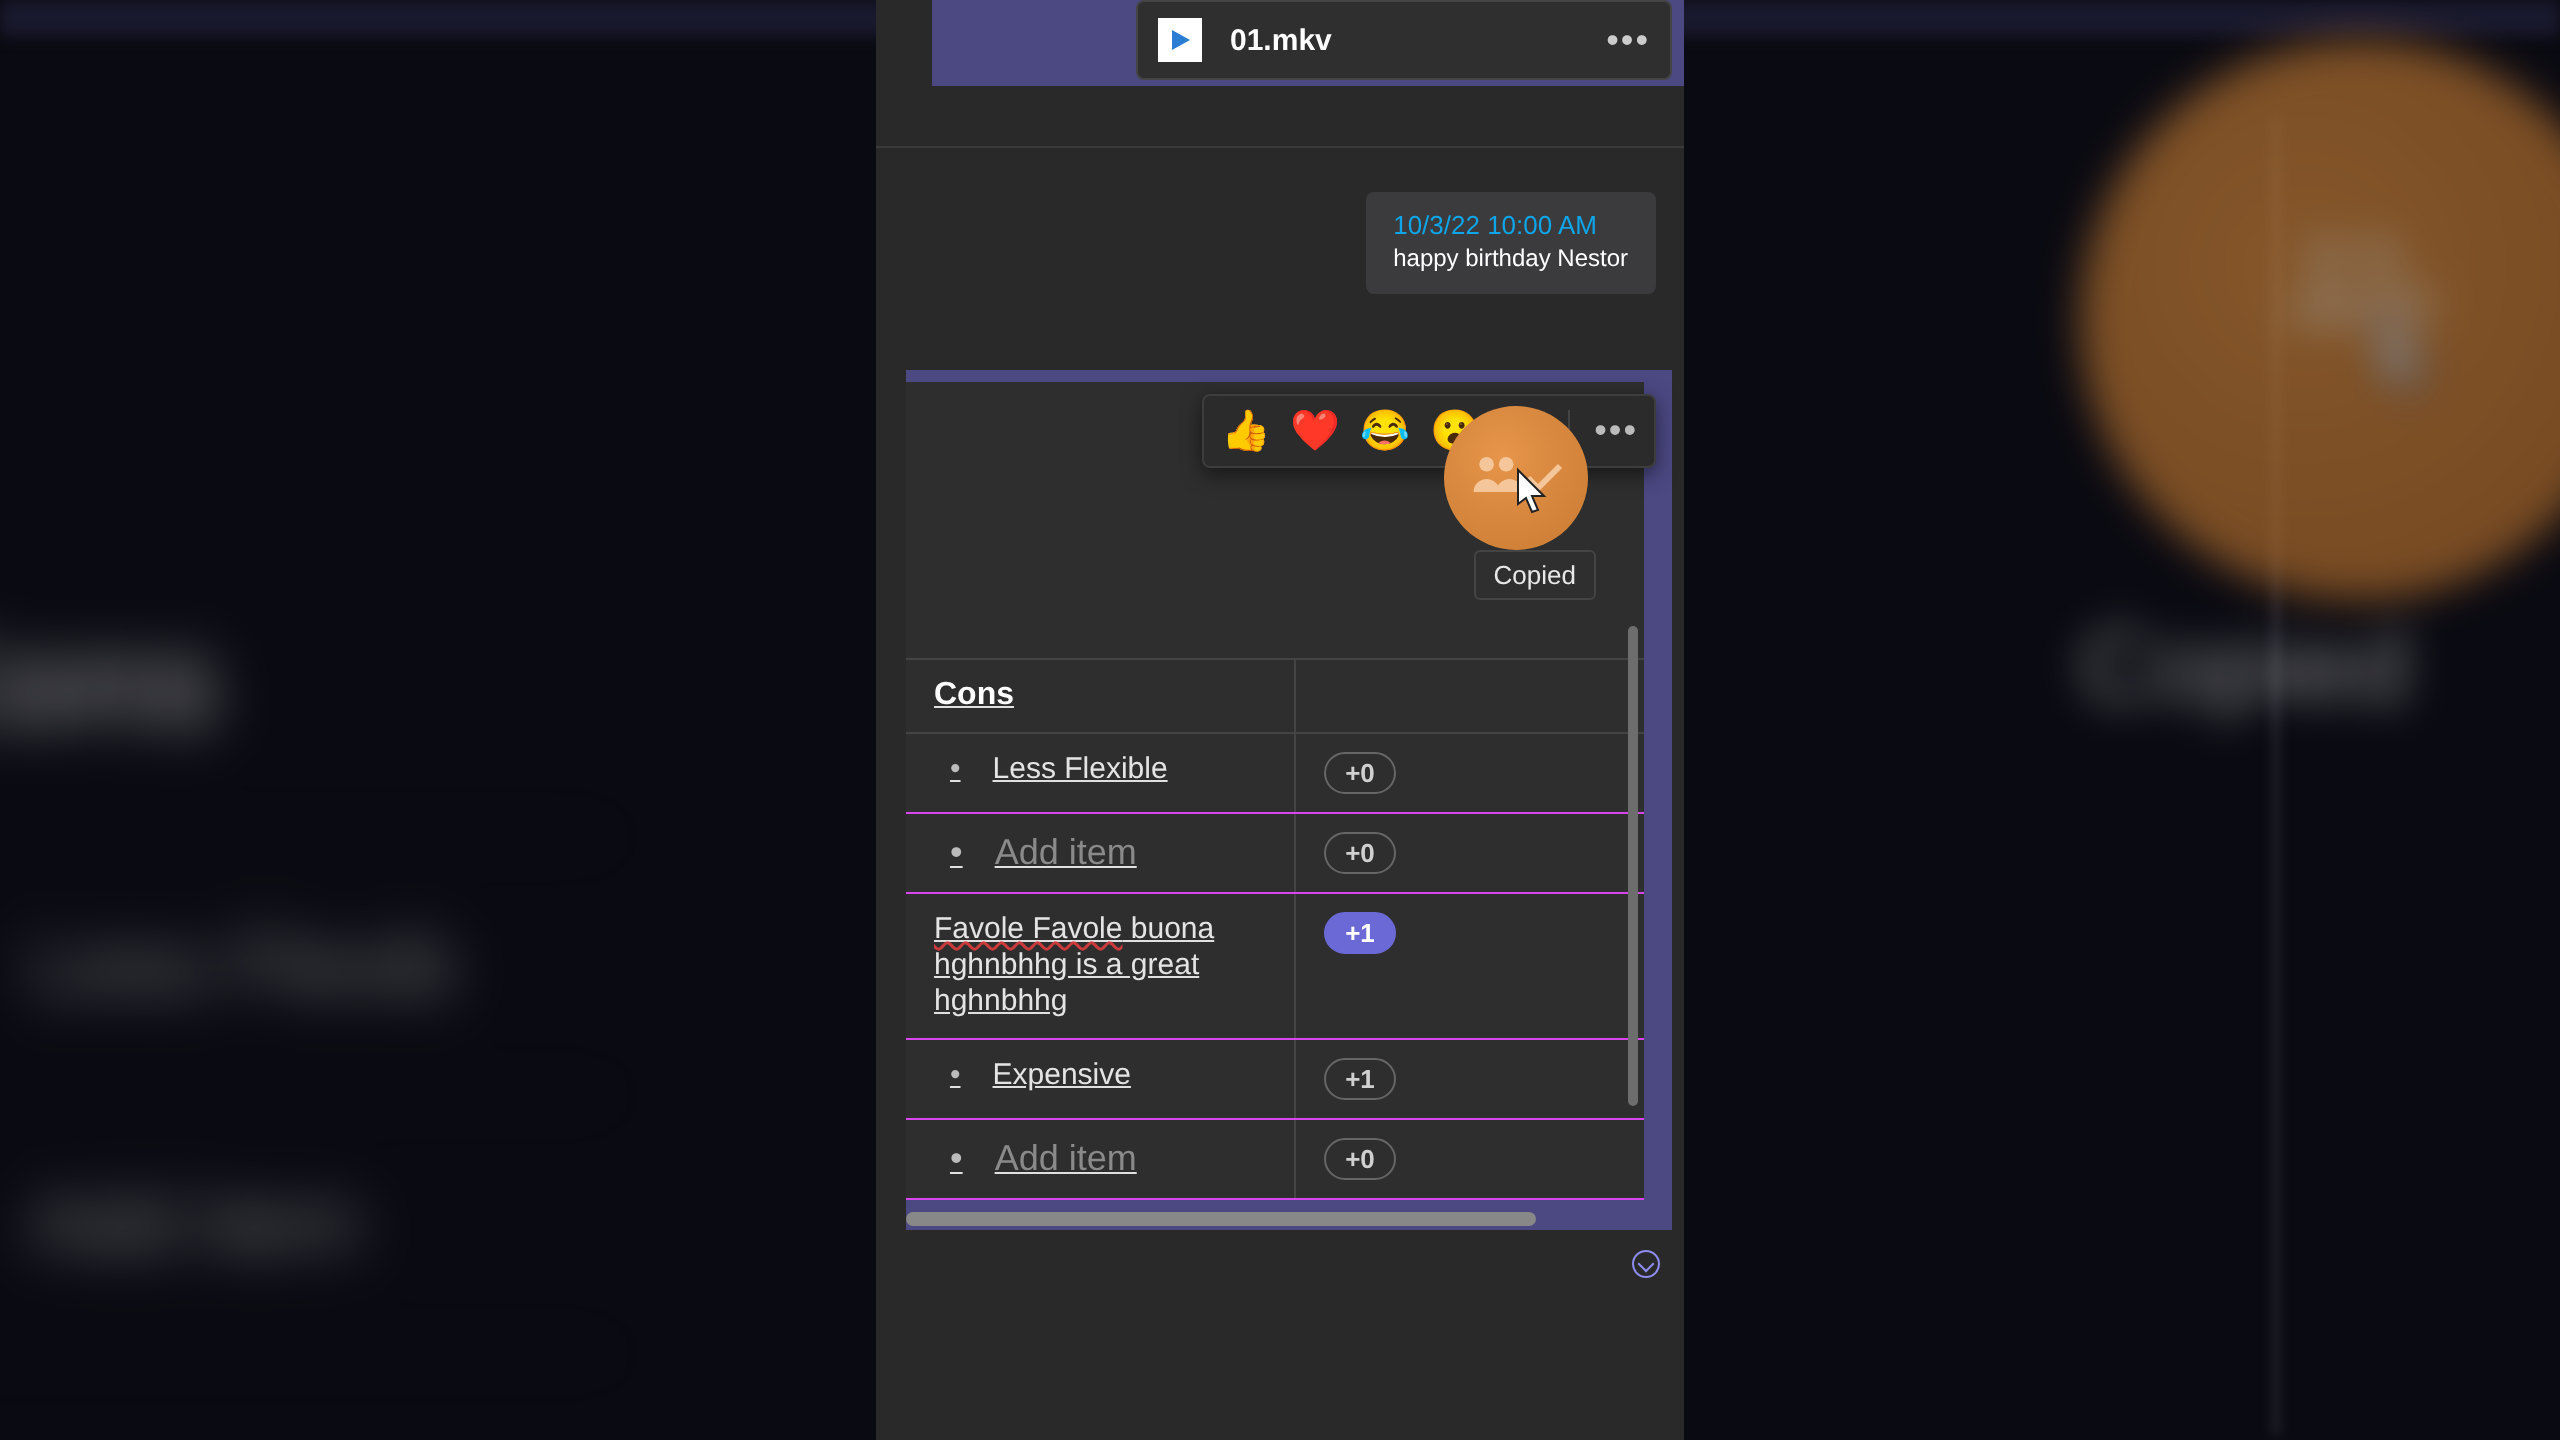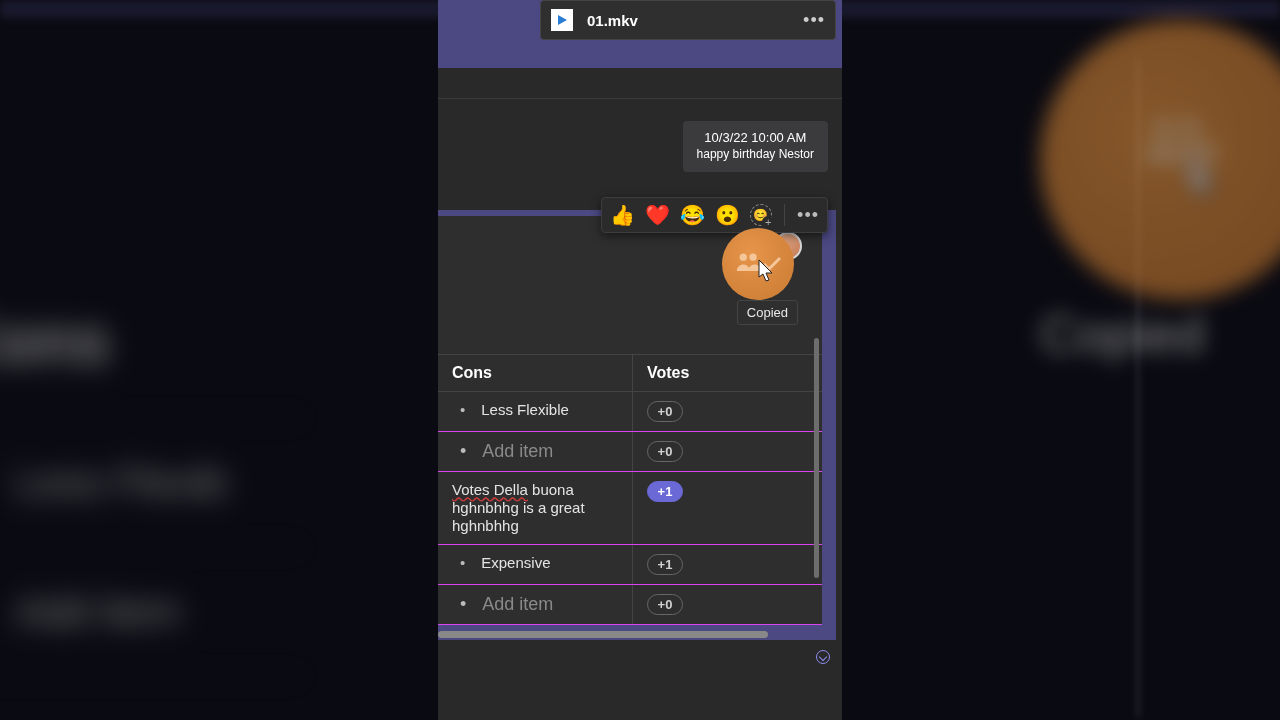--- a/index.html
+++ b/index.html
@@ -50,21 +50,22 @@
     position:absolute;
     left:438px; top:0;
     width:404px; height:720px;
     background:#292929;
     overflow:hidden;
   }
 
   
   .attach-wrap{
     background:#4b4882;
-    padding:0 10px 28px 10px;
+    padding:0 10px 3px 10px;
+    margin-left:28px;
   }
   .attach-card{
     background:#2f2f2f;
     border:1px solid #444;
     border-radius:4px;
     display:flex;align-items:center;
     gap:14px;
     padding:8px 10px;
     margin-left:92px;
     margin-right:-4px;
@@ -79,21 +80,21 @@
   .divider{height:1px;background:#3a3a3a;margin-top:30px;}
 
   
   .msg-row{display:flex;justify-content:flex-end;padding:22px 14px 10px 14px;}
   .msg-bubble{
     background:#3b3a3d;
     border-radius:4px;
     padding:9px 14px 11px 14px;
     max-width:260px;
   }
-  .msg-time{color:#ffffff;font-size:13px;margin-bottom:2px;text-align:center;}
+  .msg-time{color:#0ea5e9;font-size:13px;margin-bottom:2px;}
   .msg-text{color:#fff;font-size:12px;}
 
   
   .react-bar{
     position:absolute; right:14px; top:197px;
     background:#2b2b2b;
     border:1px solid #3d3d3d;
     border-radius:4px;
     display:flex;align-items:center;
     padding:5px 8px; gap:10px;
@@ -104,21 +105,21 @@
   .react-bar .plusface{
     width:22px;height:22px;border-radius:50%;border:1.5px dashed #888;display:inline-flex;align-items:center;justify-content:center;font-size:12px;color:#aaa;position:relative;
   }
   .react-bar .plusface::after{content:"+";position:absolute;right:-3px;bottom:-3px;background:#2b2b2b;font-size:11px;border-radius:50%;width:12px;height:12px;line-height:12px;text-align:center;}
   .react-bar .vsep{width:1px;height:22px;background:#444;margin:0 2px;}
   .react-more{color:#bbb;font-size:18px;letter-spacing:1px;cursor:pointer;}
 
   
   .card-wrap{
     background:#4b4882;
-    margin:28px 6px 0 0px;
+    margin:28px 6px 0 15px;
     padding:6px 6px 2px 0px;
     position:relative;
   }
   .card{
     background:#2e2e2e;
     margin:0 8px 0 0;
     min-height:380px;
     position:relative;
   }
   .card-head{
@@ -145,21 +146,21 @@
   .copy-cursor svg{width:24px;height:28px;}
   .copied-tip{
     position:absolute; right:24px; top:84px;
     background:#2f2f30;border:1px solid #444;
     color:#e8e8e8;font-size:13px;
     padding:4px 9px;border-radius:3px;
     z-index:6;
   }
 
   .table{margin-top:86px;border-top:1px solid #444;}
-  .thead,.trow{display:flex;}
+  .thead,.trow{display:flex;text-decoration:underline;}
   .cell-cons{flex:0 0 195px;padding:9px 0 9px 46px;border-right:1px solid #444;}
   .cell-cons.noindent{padding-left:14px;}
   .cell-votes{flex:1;padding:9px 0 9px 14px;}
   .thead{border-bottom:1px solid #444;}
   .thead .hcell{color:#fff;font-weight:700;font-size:16px;}
   .thead .hcell.c1{flex:0 0 195px;padding:9px 14px;border-right:1px solid #444;}
   .thead .hcell.c2{flex:1;padding:9px 14px;}
   .trow{border-bottom:1px solid #d946ef;}
   .bullet::before{content:"•";color:#bbb;margin-left:-24px;margin-right:16px;}
   .item-text{color:#e4e4e4;font-size:15px;}
@@ -269,36 +270,35 @@
           <svg viewBox="0 0 24 28">
               <path d="M7 2v17l4-3 3 7 3-1-3-7h6z" fill="#fff" stroke="#222" stroke-width="1"></path>
             </svg>
         </span>
       </div>
       <div class="copied-tip">Copied</div>
 
       <div class="table">
         <div class="thead">
           <div class="hcell c1">Cons</div>
-          <div class="hcell c2">Votes</div>
         </div>
 
         <div class="trow">
           <div class="cell-cons"><span class="bullet item-text">Less Flexible</span></div>
           <div class="cell-votes"><span class="vote-chip">+0</span></div>
         </div>
 
         <div class="trow">
           <div class="cell-cons"><span class="bullet add-item">Add item</span></div>
           <div class="cell-votes"><span class="vote-chip">+0</span></div>
         </div>
 
         <div class="trow nobullet">
           <div class="cell-cons noindent">
-            <span class="item-text"><span class="underline-red">Votes Della</span><span> buona hghnbhhg is a great hghnbhhg</span></span>
+            <span class="item-text"><span class="underline-red">Favole Favole</span><span> buona hghnbhhg is a great hghnbhhg</span></span>
           </div>
           <div class="cell-votes"><span class="vote-chip active">+1</span></div>
         </div>
 
         <div class="trow">
           <div class="cell-cons"><span class="bullet item-text">Expensive</span></div>
           <div class="cell-votes"><span class="vote-chip">+1</span></div>
         </div>
 
         <div class="trow">

